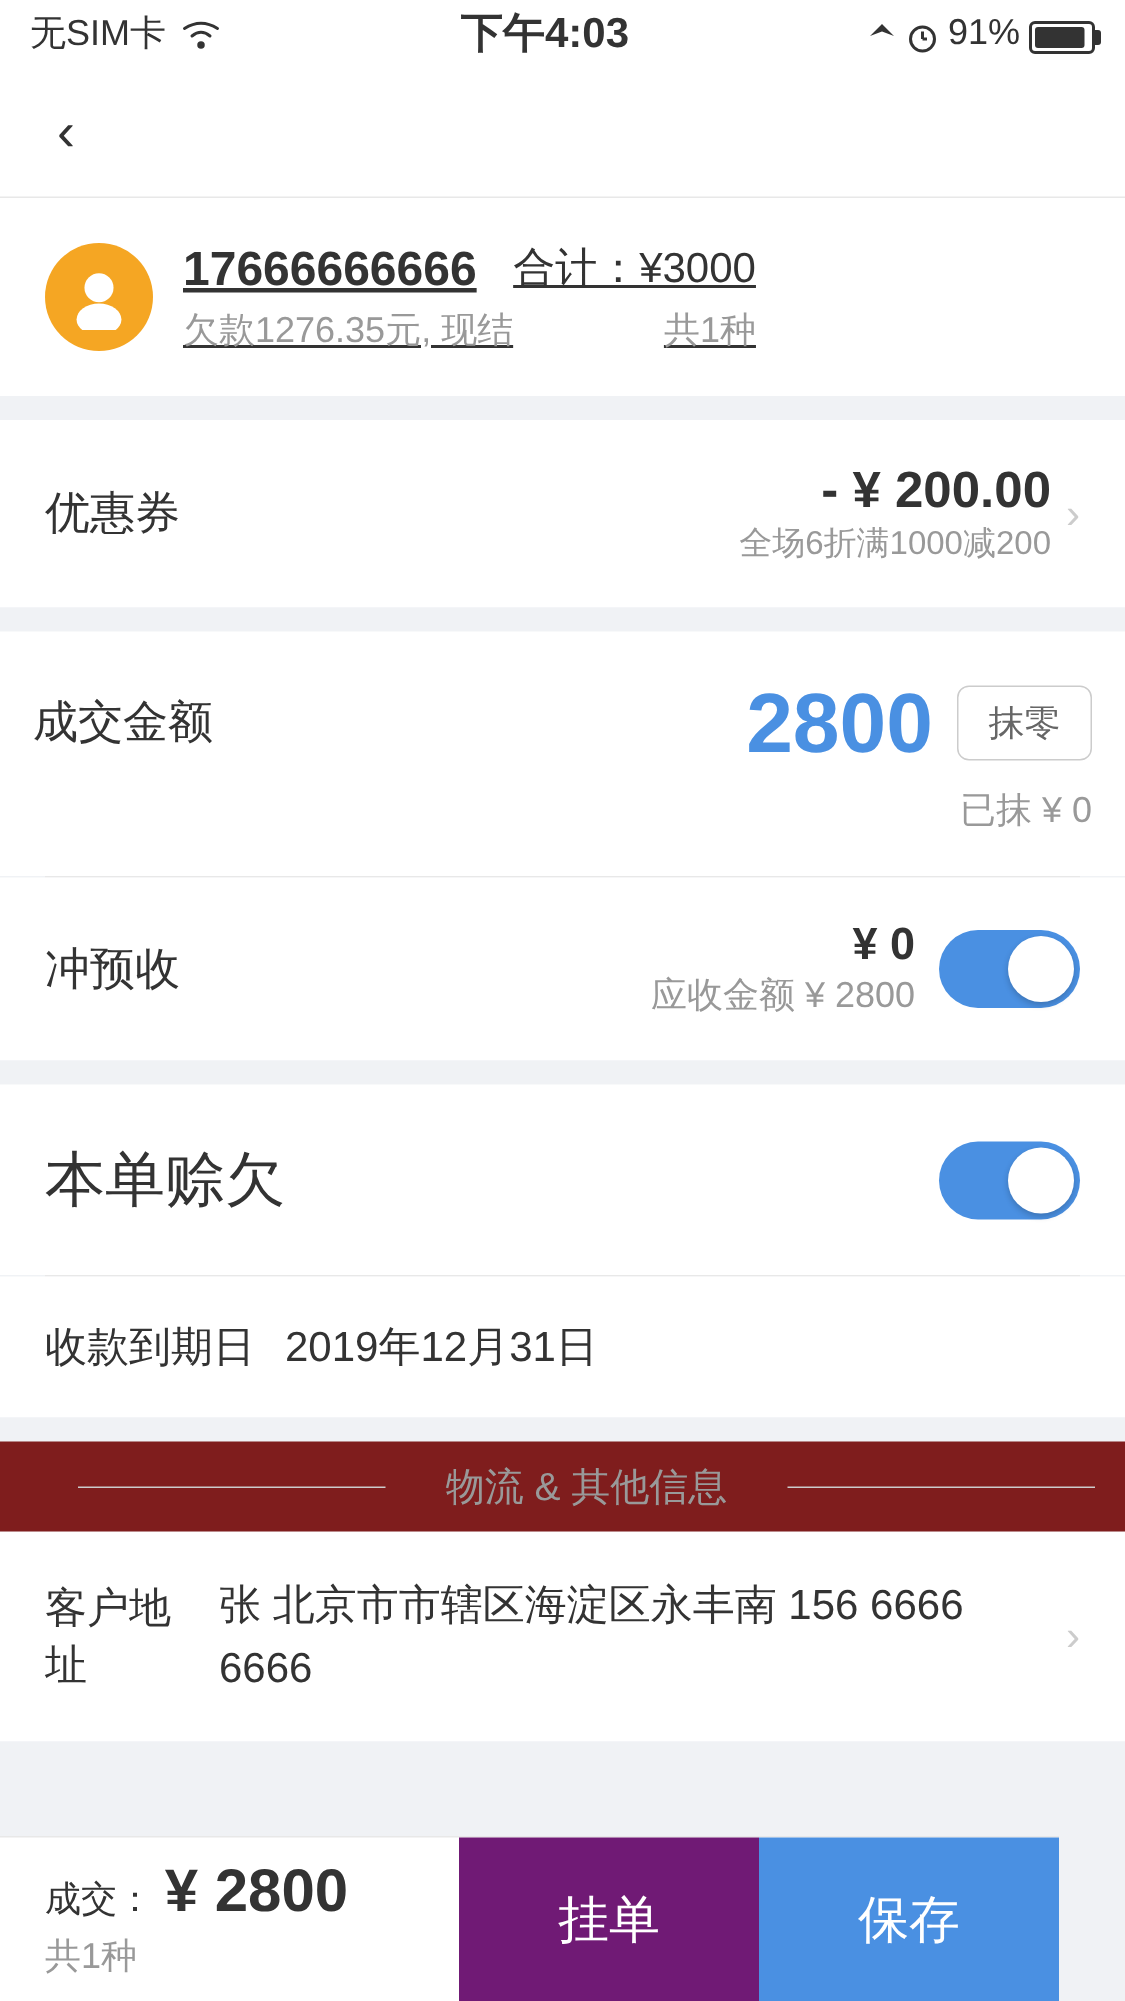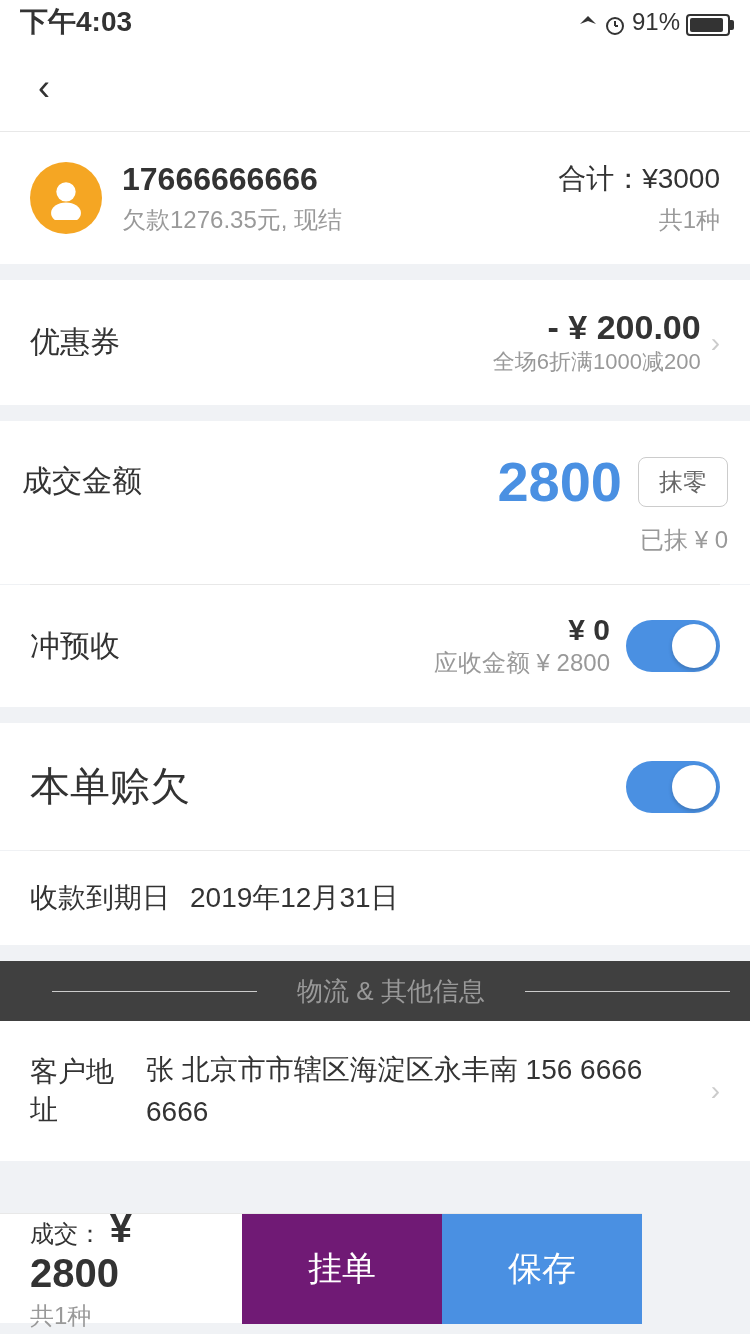--- a/index.html
+++ b/index.html
@@ -100,22 +100,22 @@
       width: 750px;
       padding-bottom: 120px;
     }
 
     
     .customer-card {
       background: #fff;
       padding: 28px 30px;
       display: flex;
       align-items: center;
-      justify-content: space-between;
       margin-top: 0;
+      text-decoration: underline;
     }
     .customer-left {
       display: flex;
       align-items: center;
       gap: 20px;
     }
     .avatar {
       width: 72px;
       height: 72px;
       border-radius: 50%;
@@ -312,21 +312,21 @@
       font-size: 28px;
       color: #333;
     }
     .duedate-value {
       font-size: 28px;
       color: #333;
     }
 
     
     .logistics-section {
-      background: #404040;
+      background: #7f1d1d;
       height: 60px;
       display: flex;
       align-items: center;
       justify-content: center;
       position: relative;
       padding-left: 32px;
     }
     .logistics-line-left {
       flex: 1;
       height: 1px;
@@ -363,23 +363,23 @@
       font-size: 28px;
       color: #333;
       flex: 1;
       margin: 0 16px;
       line-height: 1.5;
     }
 
     
     .bottom-bar {
       position: fixed;
-      bottom: 11px;
+      bottom: 0;
       left: 0;
-      width: 642px;
+      width: 706px;
       height: 110px;
       background: #fff;
       display: flex;
       align-items: center;
       border-top: 1px solid #e8e8e8;
     }
     .bottom-summary {
       flex: 1;
       padding: 0 30px;
     }
@@ -419,20 +419,29 @@
       font-size: 34px;
       color: #fff;
       font-weight: 500;
       cursor: pointer;
     }
   </style>
 </head>
 <body>
 
 <div class="status-bar">
+  <div class="status-left">
+    <span>无SIM卡</span>
+    <svg width="30" height="22" viewBox="0 0 30 22">
+      <path d="M15 18 Q15 18 15 18" fill="#333"></path>
+      <path d="M9 13 Q15 8 21 13" stroke="#333" stroke-width="2" fill="none" stroke-linecap="round"></path>
+      <path d="M4 8 Q15 1 26 8" stroke="#333" stroke-width="2" fill="none" stroke-linecap="round"></path>
+      <circle cx="15" cy="19" r="2.5" fill="#333"></circle>
+    </svg>
+  </div>
   <div class="status-center">下午4:03</div>
   <div class="status-right">
     <svg width="20" height="22" viewBox="0 0 20 22">
       <path d="M10 2 L18 10 L10 7 L2 10 Z" fill="#333"></path>
     </svg>
     <svg width="22" height="22" viewBox="0 0 22 22">
       <circle cx="11" cy="12" r="8" stroke="#333" stroke-width="2" fill="none"></circle>
       <line x1="11" y1="12" x2="11" y2="7" stroke="#333" stroke-width="2"></line>
       <line x1="11" y1="12" x2="14" y2="12" stroke="#333" stroke-width="2"></line>
     </svg>

